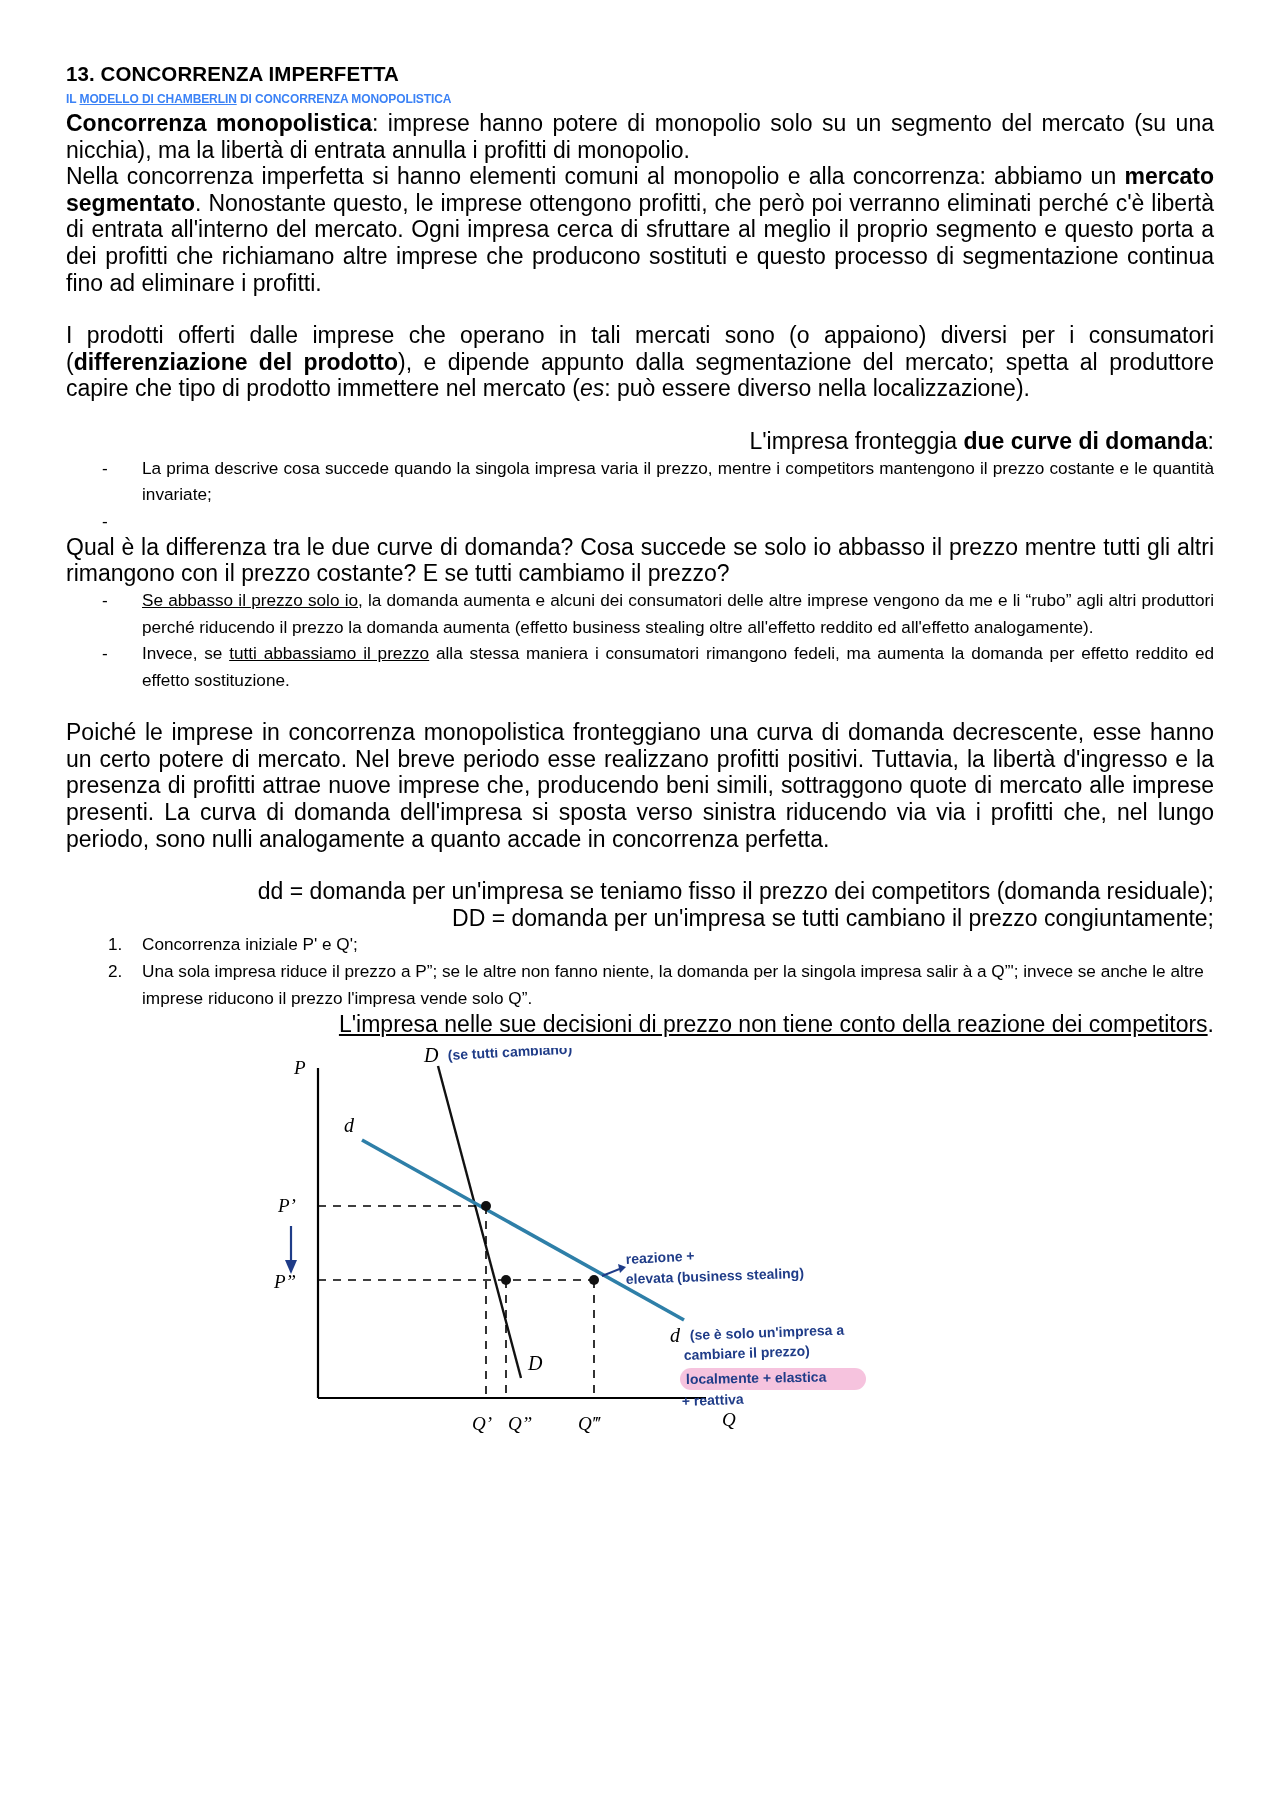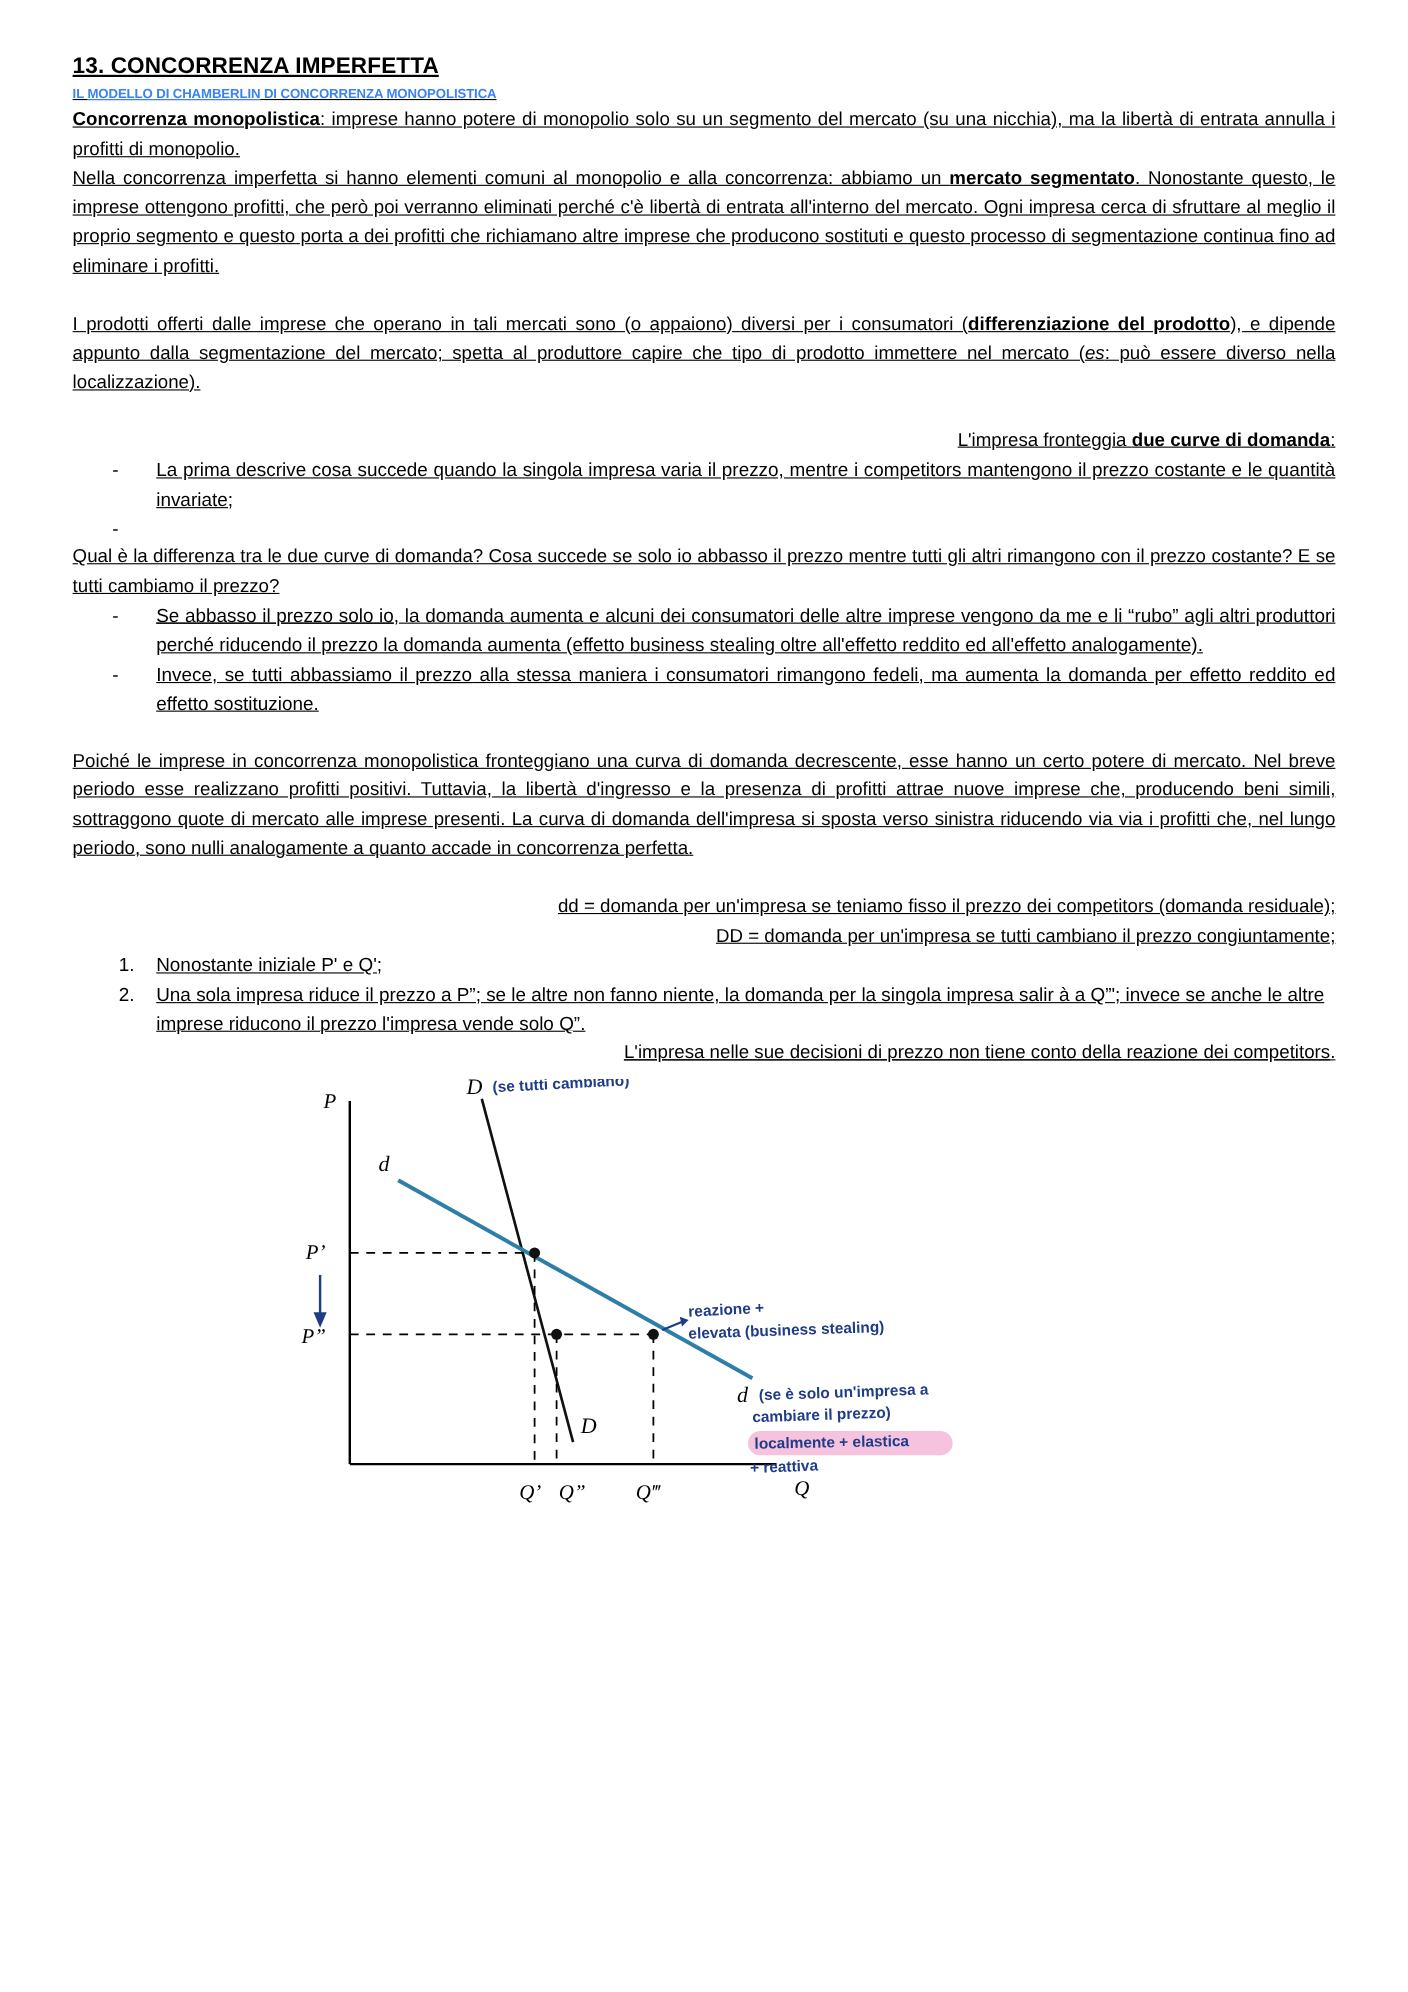--- a/index.html
+++ b/index.html
@@ -12,41 +12,40 @@
     width: 1280px;
     height: 1811px;
     background: #ffffff;
     margin: 0 auto;
     overflow: hidden;
     font-family: "Liberation Sans", sans-serif;
   }
   .content {
     position: absolute;
     left: 66px;
-    top: 48px;
+    top: 62px;
     width: 1148px;
-    text-decoration: underline;
   }
   h1.doc-title {
     font-size: 20.5px;
     font-weight: bold;
     color: #000000;
     margin: 0 0 6px 0;
     letter-spacing: 0.1px;
   }
   h2.sub-title {
     font-size: 12px;
     font-weight: bold;
     color: #3b82f6;
     margin: 0 0 4px 0;
     letter-spacing: -0.1px;
   }
   h2.sub-title .u { text-decoration: underline; }
   p.para {
-    font-size: 17px;
+    font-size: 23px;
     line-height: 26.6px;
     color: #000000;
     margin: 0;
     text-align: justify;
   }
   p.para.nojust { text-align: right; }
   .b { font-weight: bold; }
   .i { font-style: italic; }
   .u { text-decoration: underline; }
   .spacer { height: 26px; }
@@ -129,21 +128,21 @@
 
     <p class="para">Poiché le imprese in concorrenza monopolistica fronteggiano una curva di domanda decrescente, esse hanno un certo potere di mercato. Nel breve periodo esse realizzano profitti positivi. Tuttavia, la libertà d'ingresso e la presenza di profitti attrae nuove imprese che, producendo beni simili, sottraggono quote di mercato alle imprese presenti. La curva di domanda dell'impresa si sposta verso sinistra riducendo via via i profitti che, nel lungo periodo, sono nulli analogamente a quanto accade in concorrenza perfetta.</p>
 
     <div class="spacer"></div>
 
 
     <p class="para nojust">dd = domanda per un'impresa se teniamo fisso il prezzo dei competitors (domanda residuale);</p>
     <p class="para nojust">DD = domanda per un'impresa se tutti cambiano il prezzo congiuntamente;</p>
 
     <ol class="numlist">
-      <li><span class="num">1.</span><span>Nonostante iniziale P' e Q';</span></li>
+      <li><span class="num">1.</span><span>Concorrenza iniziale P' e Q';</span></li>
       <li><span class="num">2.</span><span>Una sola impresa riduce il prezzo a P”; se le altre non fanno niente, la domanda per la singola impresa salir à a Q”'; invece se anche le altre imprese riducono il prezzo l'impresa vende solo Q”.</span></li>
     </ol>
 
     <p class="para nojust"><span class="u">L'impresa nelle sue decisioni di prezzo non tiene conto della reazione dei competitors</span><span>.</span></p>
 
     <div class="figure">
       <svg width="1148" height="420" viewBox="0 0 1148 420">
 
         <line x1="252" y1="20" x2="252" y2="350" stroke="#000" stroke-width="2.2"></line>
         <line x1="252" y1="350" x2="640" y2="350" stroke="#000" stroke-width="2.2"></line>

